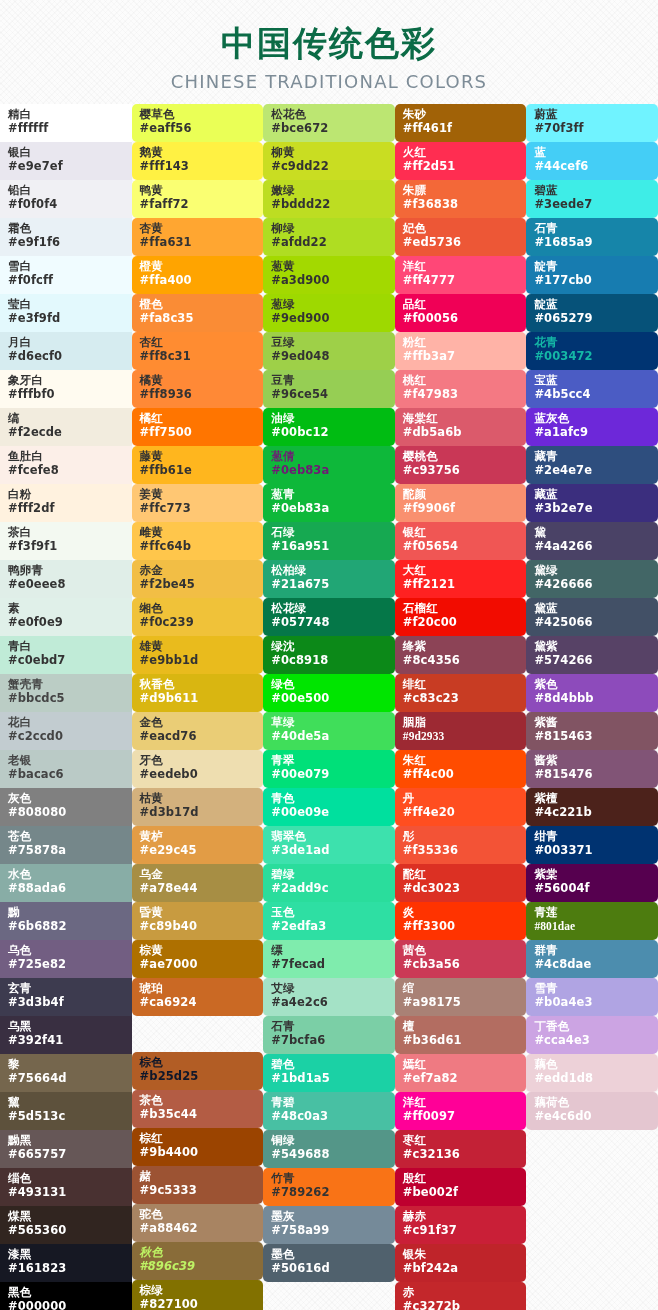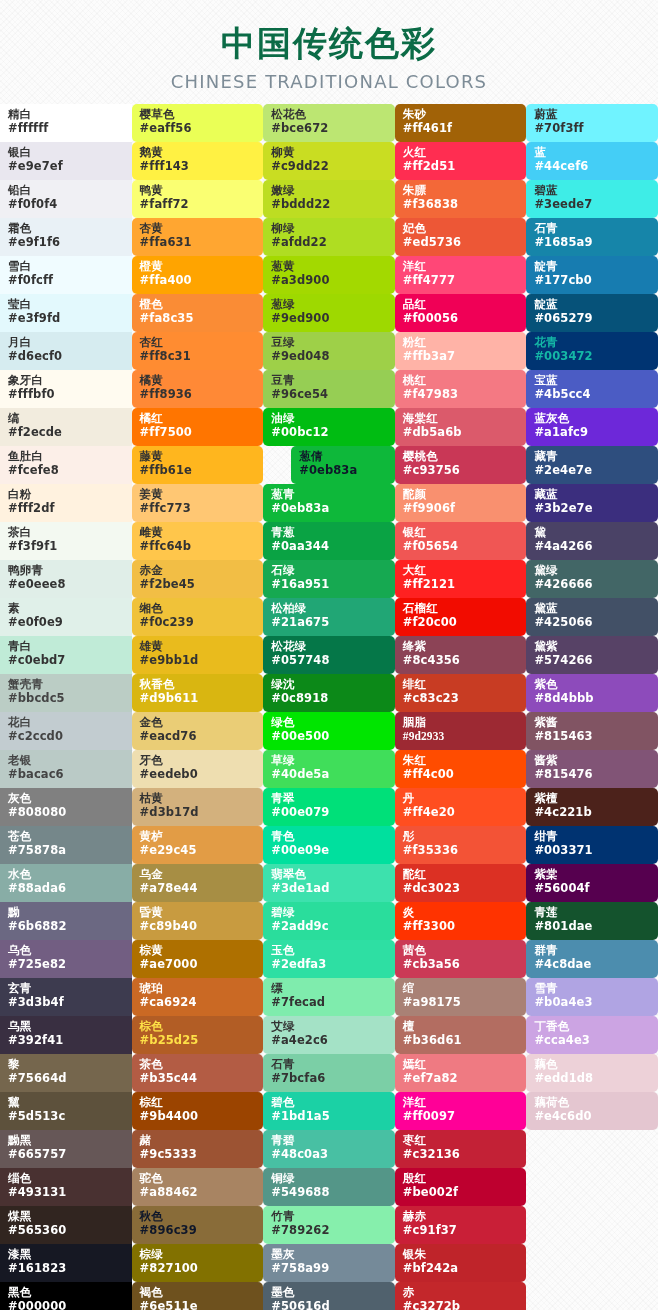--- a/index.html
+++ b/index.html
@@ -304,41 +304,41 @@
           <span class="hx">#c89b40</span>
         </div>
         <div class="swatch" style="background: rgb(174, 112, 0); color: rgb(255, 255, 255);">
           <span class="nm">棕黄</span>
           <span class="hx">#ae7000</span>
         </div>
         <div class="swatch" style="background: rgb(202, 105, 36); color: rgb(255, 255, 255);">
           <span class="nm">琥珀</span>
           <span class="hx">#ca6924</span>
         </div>
-        <div class="swatch" style="background: rgb(178, 93, 37); color: #fde047;">
+        <div class="swatch" style="background: rgb(178, 93, 37); color: #0f172a; margin-top: 36px;">
           <span class="nm">棕色</span>
           <span class="hx">#b25d25</span>
         </div>
         <div class="swatch" style="background: rgb(179, 92, 68); color: rgb(255, 255, 255);">
           <span class="nm">茶色</span>
           <span class="hx">#b35c44</span>
         </div>
         <div class="swatch" style="background: rgb(155, 68, 0); color: rgb(255, 255, 255);">
           <span class="nm">棕红</span>
           <span class="hx">#9b4400</span>
         </div>
         <div class="swatch" style="background: rgb(156, 83, 51); color: rgb(255, 255, 255);">
           <span class="nm">赭</span>
           <span class="hx">#9c5333</span>
         </div>
         <div class="swatch" style="background: rgb(168, 132, 98); color: rgb(255, 255, 255);">
           <span class="nm">驼色</span>
           <span class="hx">#a88462</span>
         </div>
-        <div class="swatch" style="background: rgb(137, 108, 57); color: #0f172a;">
+        <div class="swatch" style="background: rgb(137, 108, 57); color: #bef264; font-style: italic;">
           <span class="nm">秋色</span>
           <span class="hx">#896c39</span>
         </div>
         <div class="swatch" style="background: rgb(130, 113, 0); color: rgb(255, 255, 255);">
           <span class="nm">棕绿</span>
           <span class="hx">#827100</span>
         </div>
         <div class="swatch" style="background: rgb(110, 81, 30); color: rgb(255, 255, 255);">
           <span class="nm">褐色</span>
           <span class="hx">#6e511e</span>
@@ -374,32 +374,28 @@
           <span class="hx">#9ed048</span>
         </div>
         <div class="swatch" style="background: rgb(150, 206, 84); color: rgb(51, 51, 51);">
           <span class="nm">豆青</span>
           <span class="hx">#96ce54</span>
         </div>
         <div class="swatch" style="background: rgb(0, 188, 18); color: rgb(255, 255, 255);">
           <span class="nm">油绿</span>
           <span class="hx">#00bc12</span>
         </div>
-        <div class="swatch" style="background: rgb(14, 184, 58); color: #0f172a; margin-left: 28px;">
+        <div class="swatch" style="background: rgb(14, 184, 58); color: #701a75;">
           <span class="nm">葱倩</span>
           <span class="hx">#0eb83a</span>
         </div>
         <div class="swatch" style="background: rgb(14, 184, 58); color: rgb(255, 255, 255);">
           <span class="nm">葱青</span>
           <span class="hx">#0eb83a</span>
         </div>
-        <div class="swatch" style="background: rgb(10, 163, 68); color: rgb(255, 255, 255);">
-          <span class="nm">青葱</span>
-          <span class="hx">#0aa344</span>
-        </div>
         <div class="swatch" style="background: rgb(22, 169, 81); color: rgb(255, 255, 255);">
           <span class="nm">石绿</span>
           <span class="hx">#16a951</span>
         </div>
         <div class="swatch" style="background: rgb(33, 166, 117); color: rgb(255, 255, 255);">
           <span class="nm">松柏绿</span>
           <span class="hx">#21a675</span>
         </div>
         <div class="swatch" style="background: rgb(5, 119, 72); color: rgb(255, 255, 255);">
           <span class="nm">松花绿</span>
@@ -454,21 +450,21 @@
           <span class="hx">#1bd1a5</span>
         </div>
         <div class="swatch" style="background: rgb(72, 192, 163); color: rgb(255, 255, 255);">
           <span class="nm">青碧</span>
           <span class="hx">#48c0a3</span>
         </div>
         <div class="swatch" style="background: rgb(84, 150, 136); color: rgb(255, 255, 255);">
           <span class="nm">铜绿</span>
           <span class="hx">#549688</span>
         </div>
-        <div class="swatch" style="background: #86efac; color: rgb(51, 51, 51);">
+        <div class="swatch" style="background: #f97316; color: rgb(51, 51, 51);">
           <span class="nm">竹青</span>
           <span class="hx">#789262</span>
         </div>
         <div class="swatch" style="background: rgb(117, 138, 153); color: rgb(255, 255, 255);">
           <span class="nm">墨灰</span>
           <span class="hx">#758a99</span>
         </div>
         <div class="swatch" style="background: rgb(80, 97, 109); color: rgb(255, 255, 255);">
           <span class="nm">墨色</span>
           <span class="hx">#50616d</span>
@@ -682,21 +678,21 @@
           <span class="hx">#4c221b</span>
         </div>
         <div class="swatch" style="background: rgb(0, 51, 113); color: rgb(255, 255, 255);">
           <span class="nm">绀青</span>
           <span class="hx">#003371</span>
         </div>
         <div class="swatch" style="background: rgb(86, 0, 79); color: rgb(255, 255, 255);">
           <span class="nm">紫棠</span>
           <span class="hx">#56004f</span>
         </div>
-        <div class="swatch" style="background: #14532d; color: rgb(255, 255, 255);">
+        <div class="swatch" style="background: #4d7c0f; color: rgb(255, 255, 255); font-family: Liberation Serif, serif;">
           <span class="nm">青莲</span>
           <span class="hx">#801dae</span>
         </div>
         <div class="swatch" style="background: rgb(76, 141, 174); color: rgb(255, 255, 255);">
           <span class="nm">群青</span>
           <span class="hx">#4c8dae</span>
         </div>
         <div class="swatch" style="background: rgb(176, 164, 227); color: rgb(255, 255, 255);">
           <span class="nm">雪青</span>
           <span class="hx">#b0a4e3</span>

